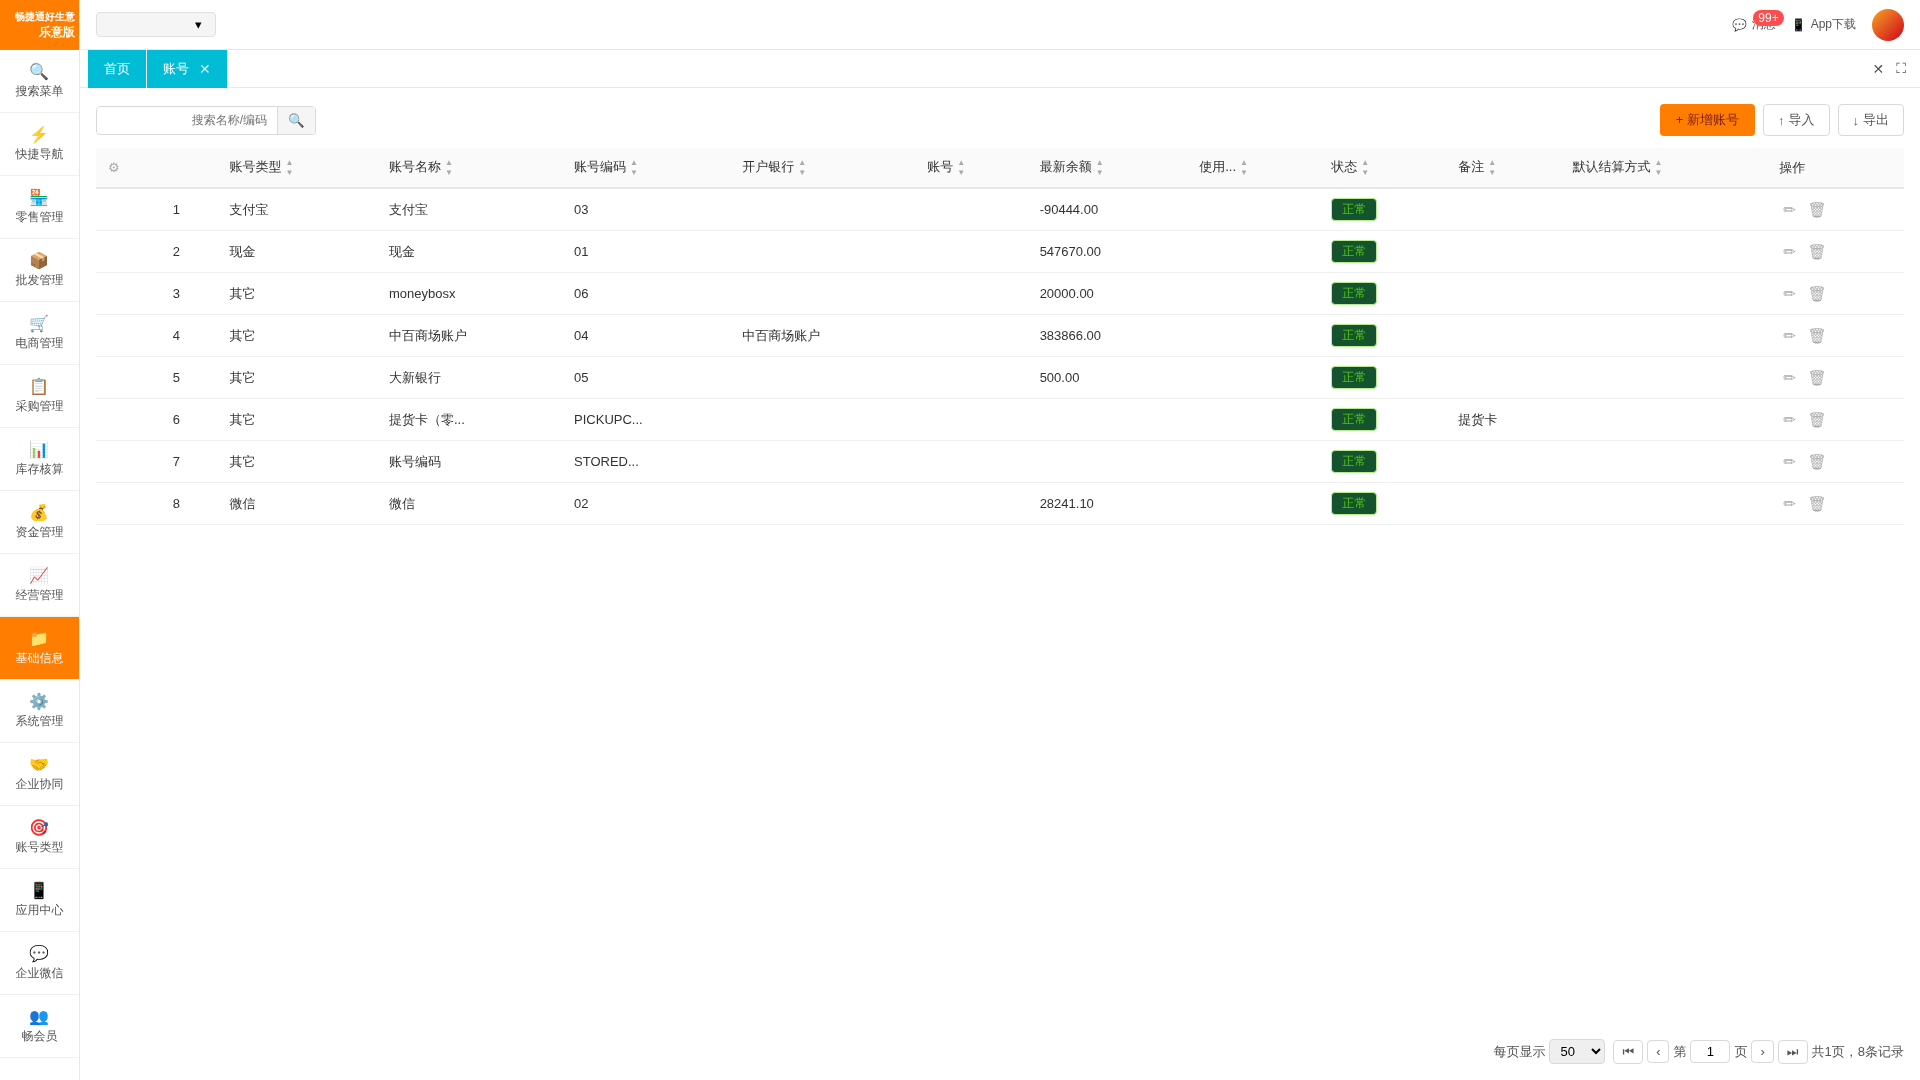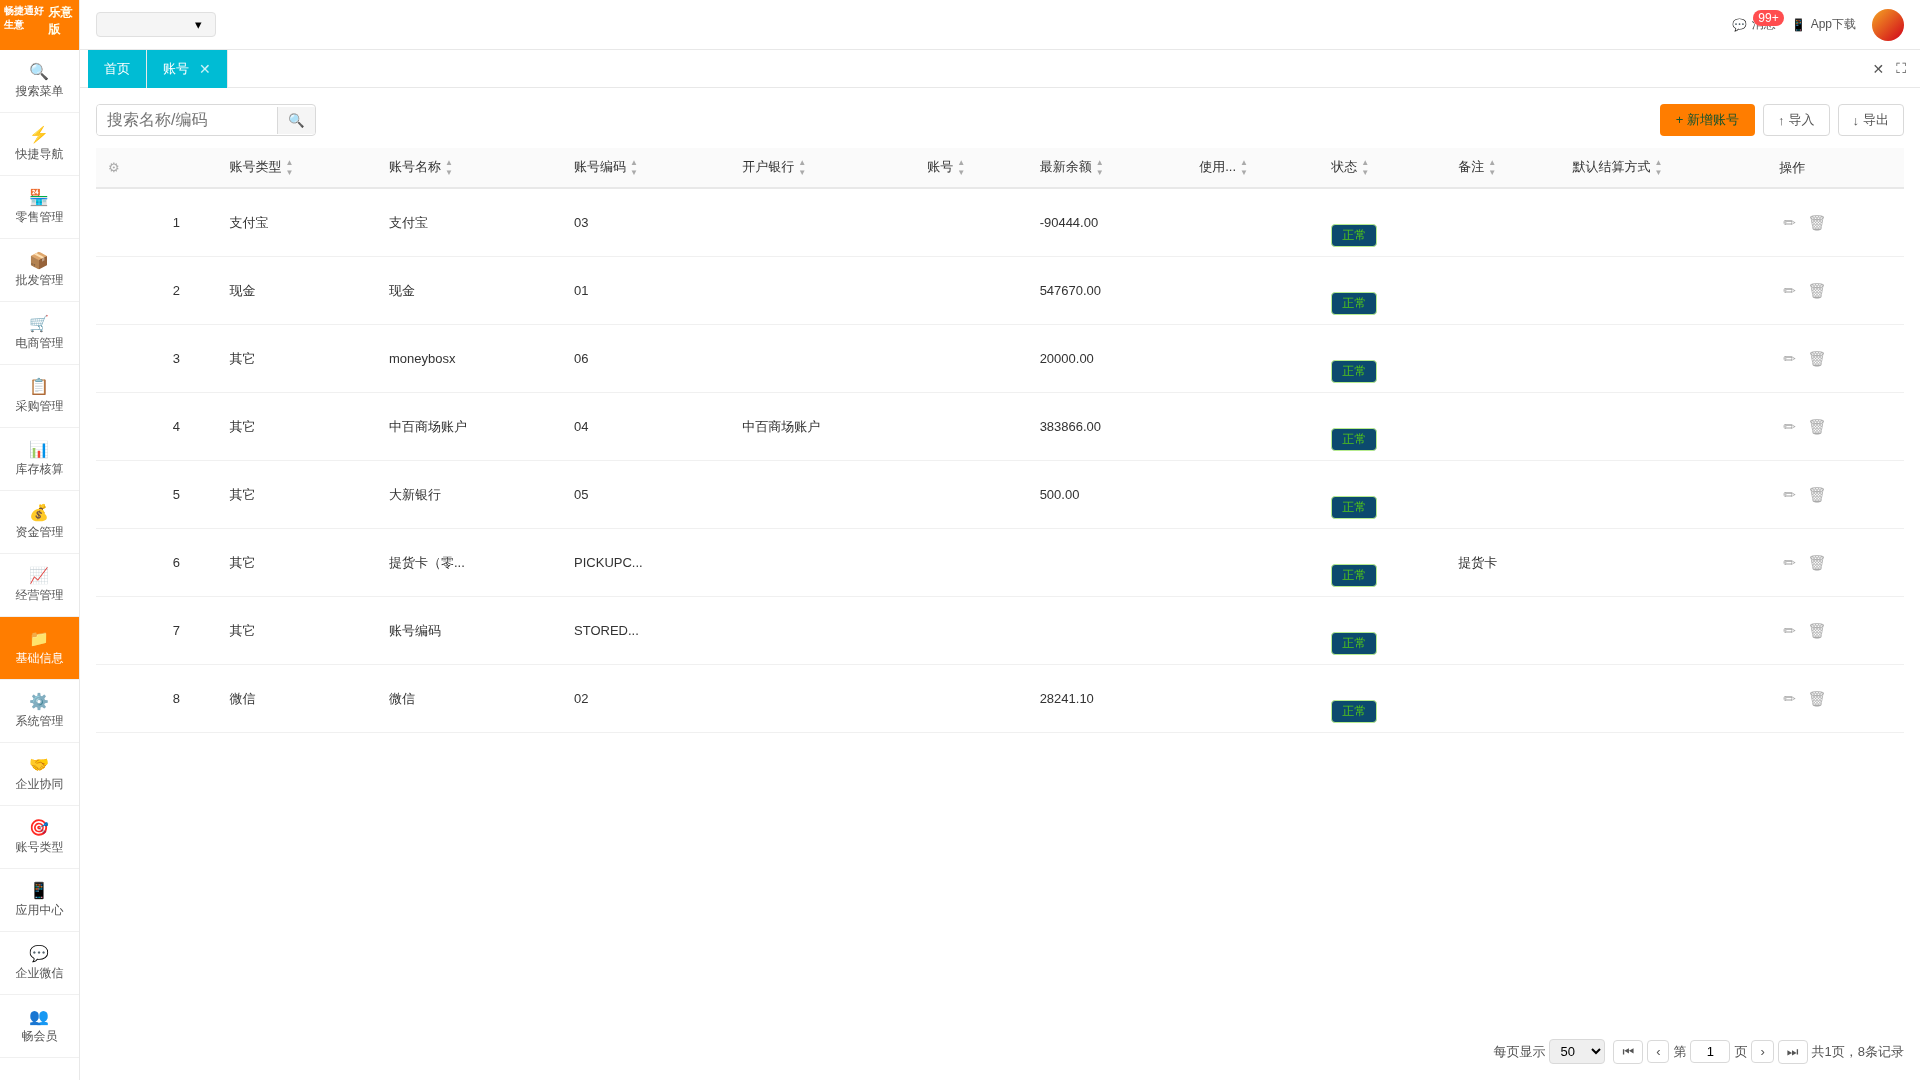--- a/index.html
+++ b/index.html
@@ -11,25 +11,26 @@
       background: #fff;
       display: flex;
       flex-direction: column;
       border-right: 1px solid #e8e8e8;
       flex-shrink: 0;
     }
     .sidebar-logo {
       background: #ff7d00;
       height: 50px;
       display: flex;
-      align-items: flex-start;
+      align-items: flex-end;
       justify-content: center;
       color: white;
       font-size: 11px;
       font-weight: bold;
+      flex-direction: column;
       padding: 4px;
     }
     .sidebar-logo .logo-top {
       font-size: 10px;
       color: #fff;
     }
     .sidebar-logo .logo-bottom {
       font-size: 12px;
       color: #ffe;
     }
@@ -184,39 +185,40 @@
       align-items: center;
       border: 1px solid #d9d9d9;
       border-radius: 4px;
       overflow: hidden;
       width: 220px;
     }
     .search-box input {
       border: none;
       outline: none;
       padding: 6px 10px;
-      font-size: 16px;
+      font-size: 12px;
       width: 180px;
+      text-align: right;
     }
     .search-btn {
       background: #f5f5f5;
       border: none;
       border-left: 1px solid #d9d9d9;
       padding: 6px 10px;
       cursor: pointer;
       color: #555;
     }
     .toolbar-actions {
       display: flex;
       align-items: center;
       gap: 8px;
     }
     .btn-primary {
       background: #ff7d00;
-      color: #14532d;
+      color: #7f1d1d;
       border: none;
       border-radius: 4px;
       padding: 7px 16px;
       cursor: pointer;
       font-size: 13px;
       display: flex;
       align-items: center;
       gap: 4px;
     }
     .btn-default {
@@ -266,28 +268,27 @@
     }
     tbody tr {
       border-bottom: 1px solid #f0f0f0;
     }
     tbody td {
       padding: 9px 12px;
       color: #333;
       white-space: nowrap;
     }
     .status-badge {
-      background: #0c4a6e;
+      background: #14532d;
       border: 1px solid #b7eb8f;
       color: #52c41a;
       border-radius: 4px;
       padding: 2px 10px;
       font-size: 12px;
       display: inline-block;
-      margin-top: 26px;
     }
     .action-btn {
       background: none;
       border: none;
       cursor: pointer;
       color: #aaa;
       font-size: 15px;
       padding: 2px 4px;
     }
 

